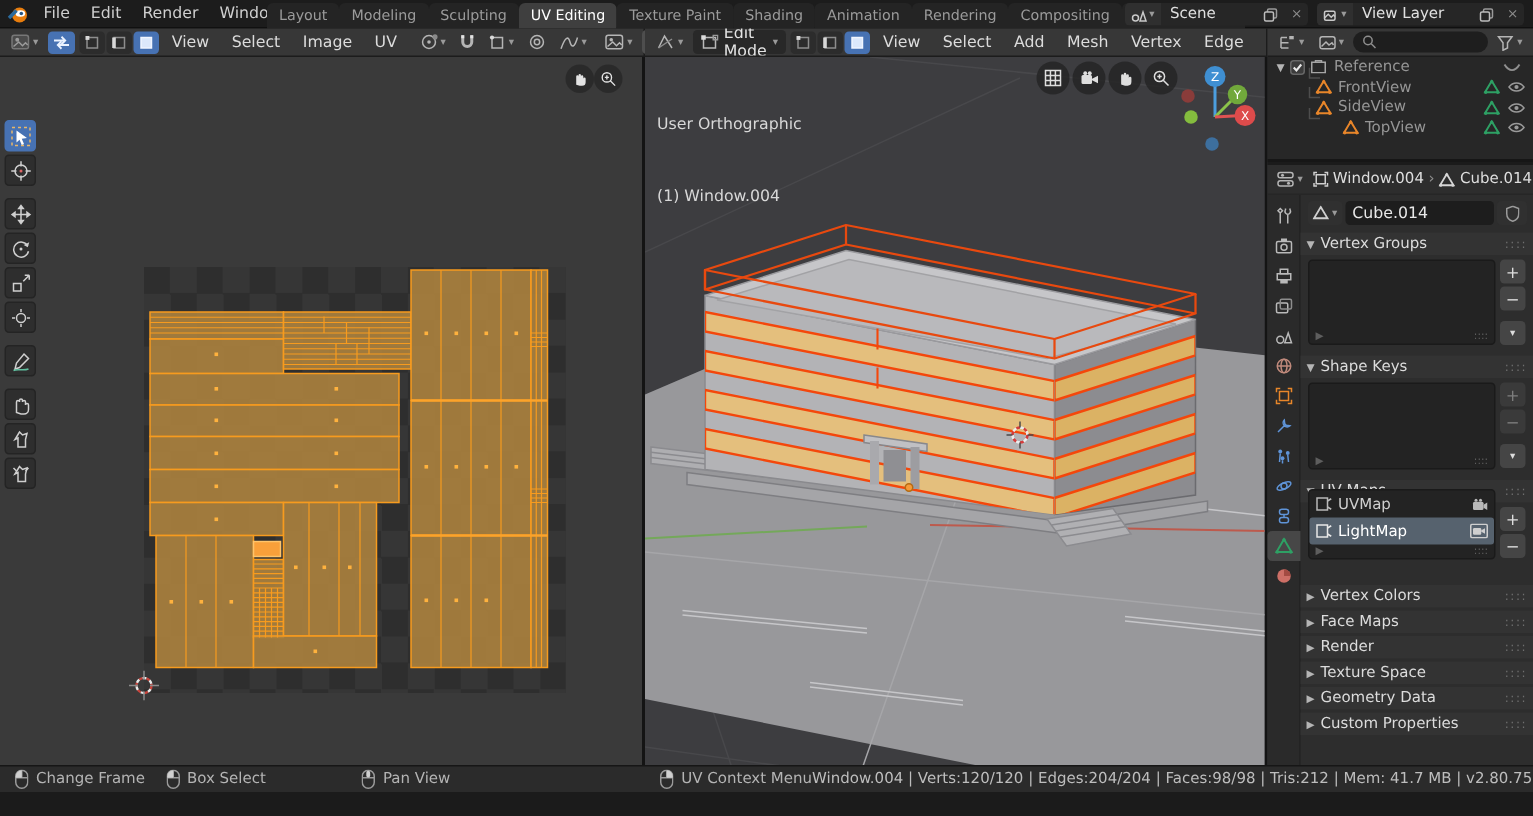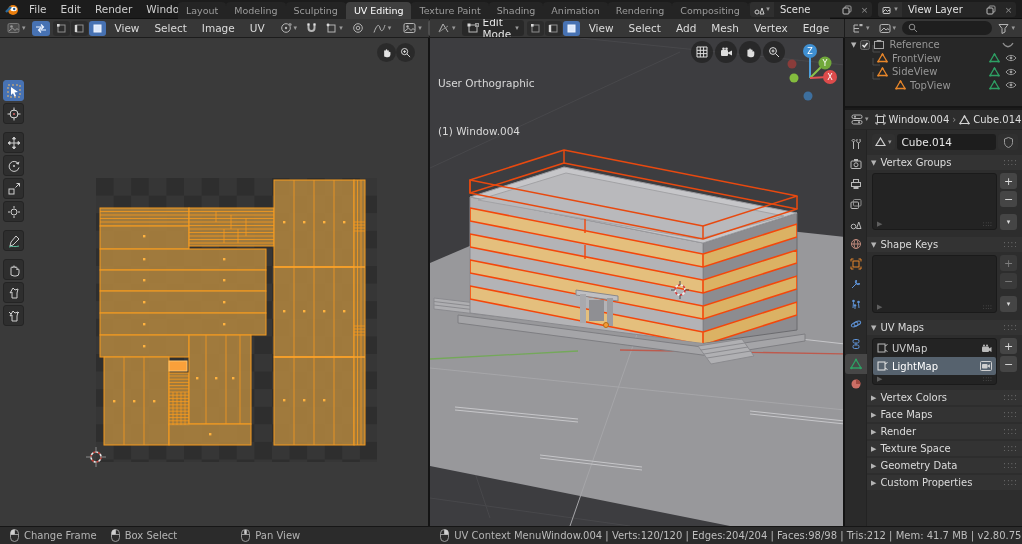--- a/index.html
+++ b/index.html
@@ -59,21 +59,21 @@
 .panelhdr{position:absolute;left:22px;width:155px;height:15px;display:flex;align-items:center;gap:4px;font-size:10px;color:#dcdcdc;padding:0 4px;background:#333333}
 .panelhdr .grip{margin-left:auto;color:#6f6f6f;font-size:8px;letter-spacing:1px}
 .arr{font-size:7px;color:#b5b5b5}
 .listbox{position:absolute;background:#232323;border:1px solid #1a1a1a;border-radius:3px}
 .sidebtn{position:absolute;width:17px;height:16px;background:#454545;border-radius:3px;color:#dcdcdc;font-size:11px;display:flex;align-items:center;justify-content:center;line-height:1}
 .sidebtn.dim{background:#3a3a3a;color:#7d7d7d}
 .uvrow{height:18px;display:flex;align-items:center;gap:4px;padding:0 4px;font-size:10px;color:#cfcfcf}
 .uvrow.sel{background:#56626e;border-radius:2px;color:#fff}
 .lbgrip{position:absolute;bottom:1px;left:4px;right:4px;display:flex;justify-content:space-between;color:#5e5e5e;font-size:7px}
 
-#status{left:0;top:526px;width:1022px;height:18px;background:#2b2b2b;border-top:1px solid #161616;display:flex;align-items:center;font-size:10px;color:#b4b4b4}
+#status{left:0;top:510px;width:1022px;height:18px;background:#2b2b2b;border-top:1px solid #161616;display:flex;align-items:center;font-size:10px;color:#b4b4b4}
 .hint{display:flex;align-items:center;gap:5px;white-space:nowrap}
 #stats{margin-left:auto;padding-right:6px;white-space:nowrap;color:#bdbdbd}
 </style>
 </head>
 <body>
 
 <div id="topbar" class="abs row">
   <span class="abs" style="left:5px;top:3px">
     <svg width="14" height="13" viewBox="0 0 14 13">
         <circle cx="8" cy="7" r="5" fill="#e87d0d"></circle>
@@ -862,21 +862,21 @@
   <span class="sidebtn dim" style="left:155px;top:163px">−</span>
   <span class="sidebtn" style="left:155px;top:186px">
       <span class="cv" style="color:#dcdcdc">▾</span>
     </span>
 
   <div class="panelhdr" style="top:210px">
     <span class="arr">▼</span>
       <span>UV Maps</span>
       <span class="grip">::::</span>
   </div>
-  <div class="listbox" style="left:27px;top:228px;width:125px;height:47px">
+  <div class="listbox" style="left:27px;top:216px;width:125px;height:47px">
     <div class="uvrow">
       <svg width="11" height="10" viewBox="0 0 11 10">
           <rect x="1" y="1" width="7" height="8" fill="none" stroke="#b9b9b9"></rect>
           <path d="M8 3 L10.5 1.5 M8 7 L10.5 8.5" stroke="#b9b9b9"></path>
         </svg>
       <span style="flex:1">UVMap</span>
       <svg width="11" height="9" viewBox="0 0 11 9">
           <rect x="1" y="2.5" width="7" height="5.5" rx="1" fill="#b9b9b9"></rect>
           <path d="M8 4.5 L10.5 3 V8 L8 6.5 Z" fill="#b9b9b9"></path>
           <circle cx="3" cy="1.5" r="1" fill="#b9b9b9"></circle>

